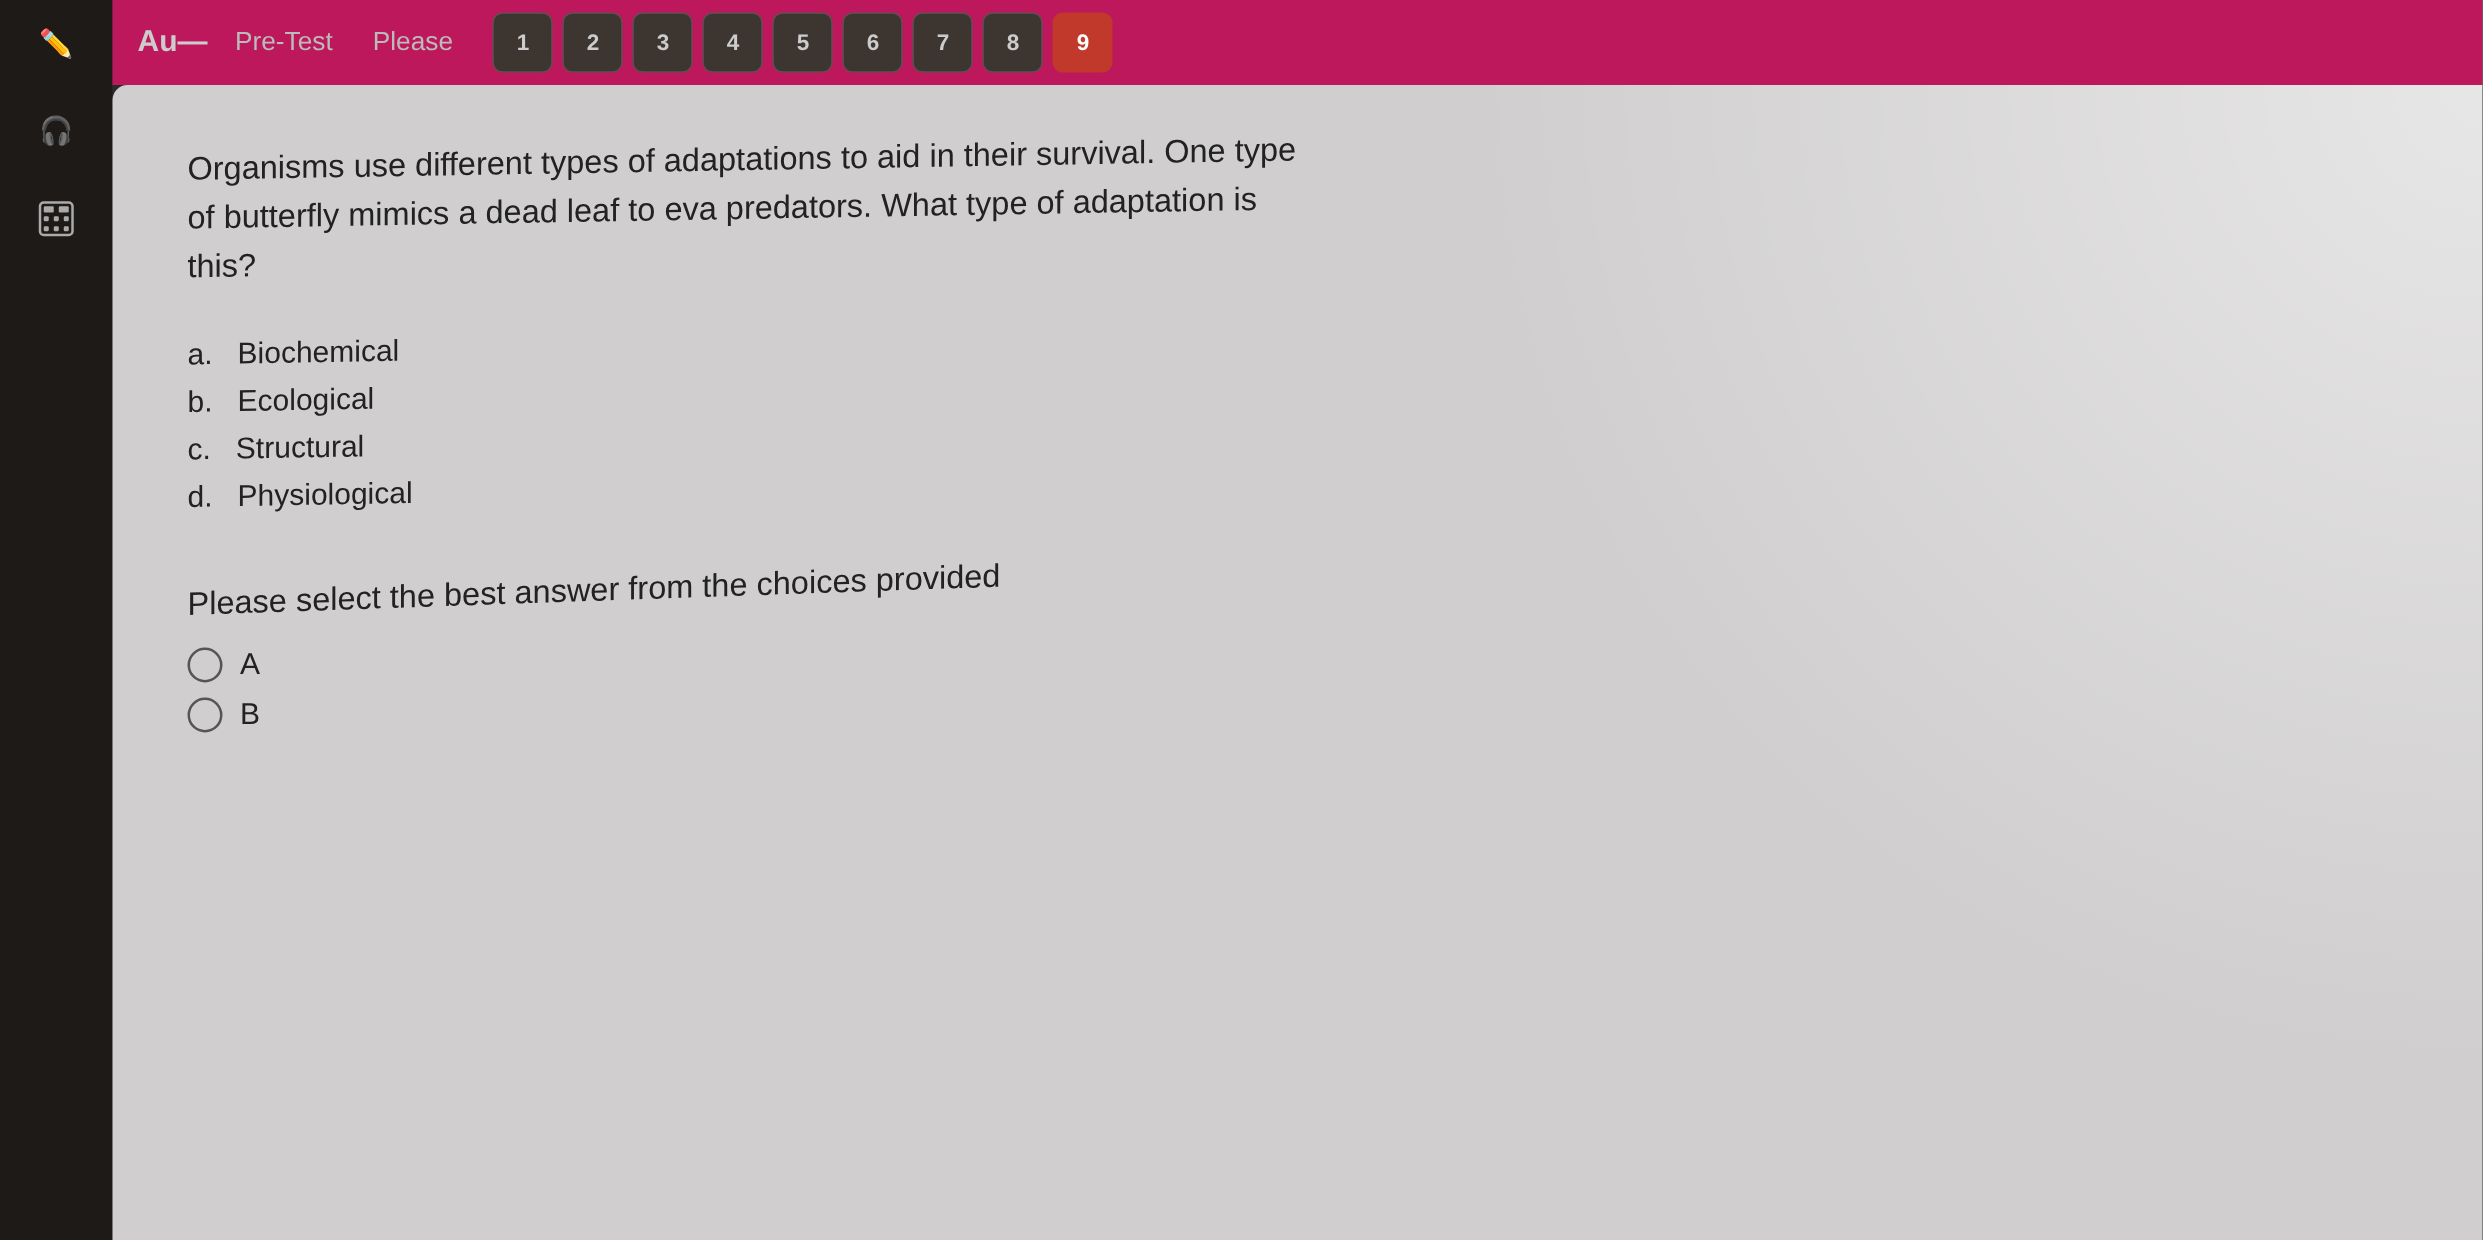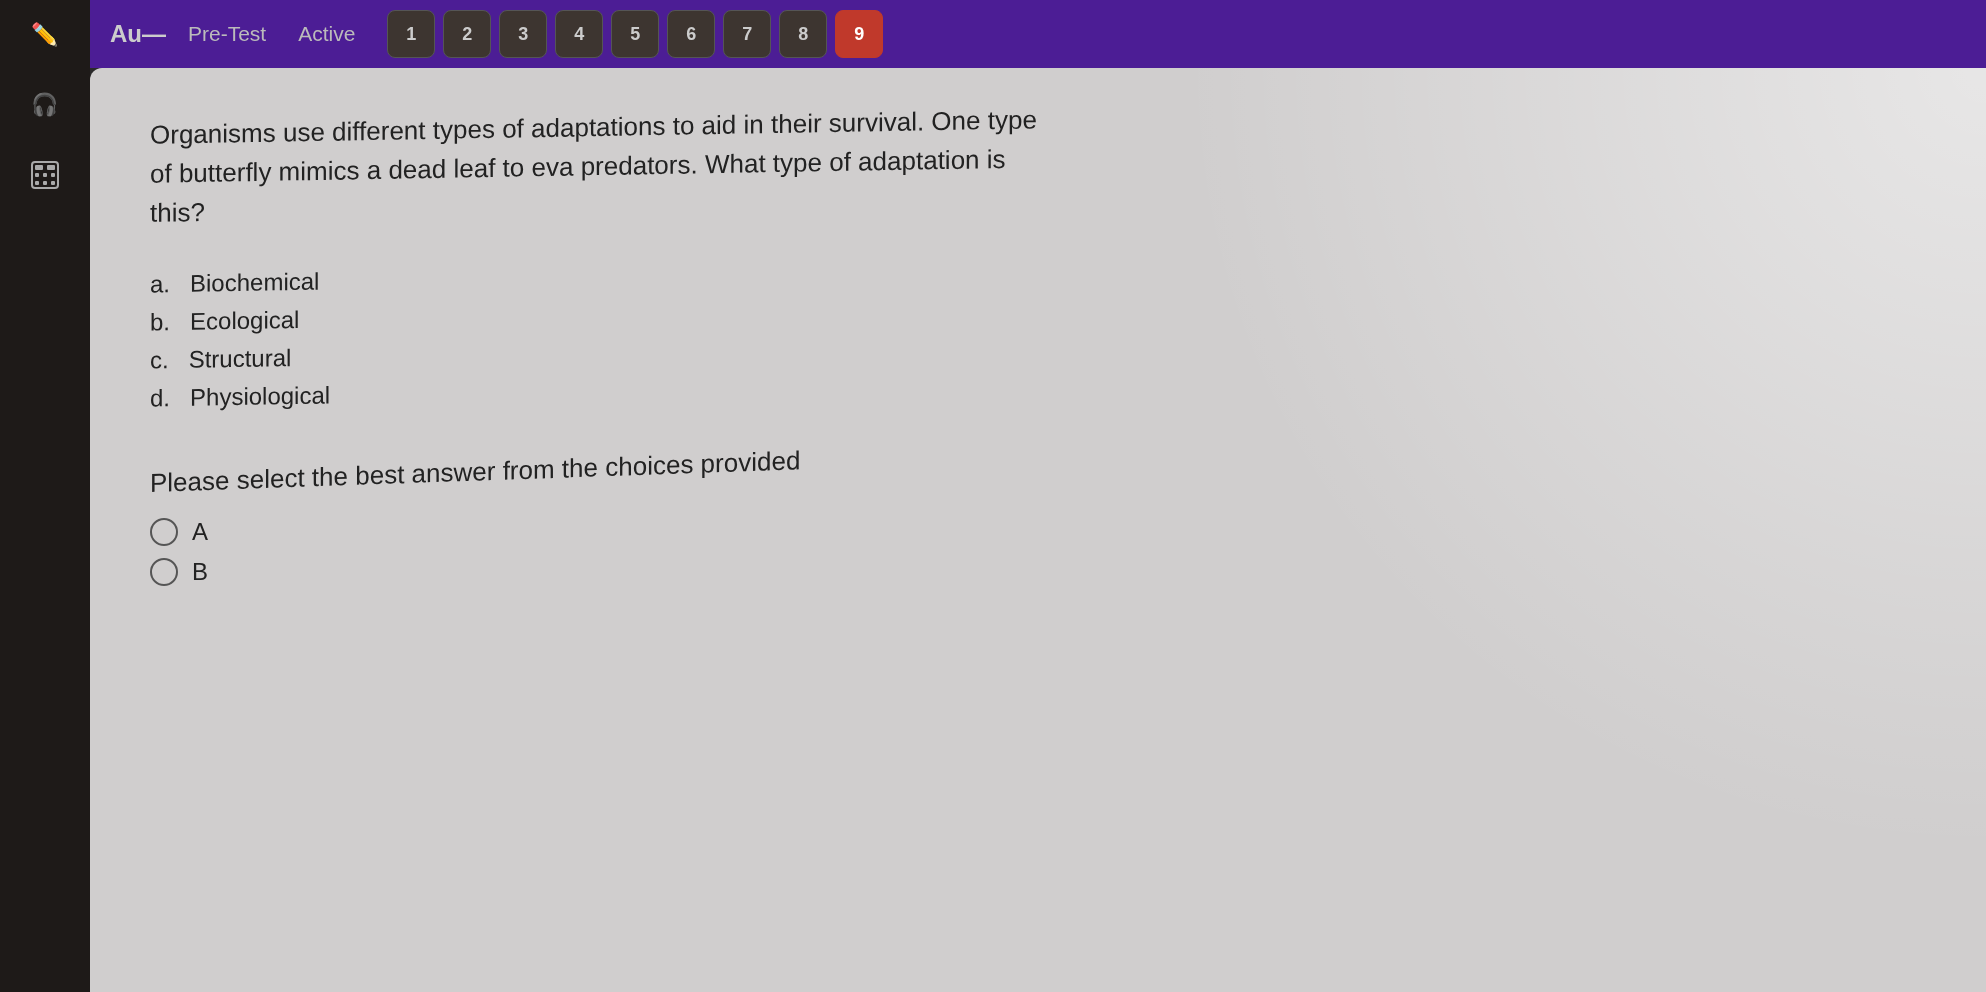--- a/index.html
+++ b/index.html
@@ -44,21 +44,21 @@
       flex-direction: column;
       background: #2a2a2a;
     }
 
     
     .top-bar {
       display: flex;
       align-items: center;
       padding: 10px 20px;
       gap: 12px;
-      background: #4c1d95;
+      background: #be185d;
     }
 
     .top-bar-title {
       color: #ccc;
       font-size: 24px;
       font-weight: bold;
       margin-right: 10px;
     }
 
     .status-label {
@@ -192,21 +192,21 @@
       <rect x="21" y="21" width="4" height="4" rx="1" fill="#aaa"></rect>
     </svg>
   </div>
 </div>
 
 <div class="main-content">
 
   <div class="top-bar">
     <span class="top-bar-title">Au—</span>
     <span class="status-label">Pre-Test</span>
-    <span class="status-label">Active</span>
+    <span class="status-label">Please</span>
     <div class="question-nav">
       <div class="nav-btn">1</div>
       <div class="nav-btn">2</div>
       <div class="nav-btn">3</div>
       <div class="nav-btn">4</div>
       <div class="nav-btn">5</div>
       <div class="nav-btn">6</div>
       <div class="nav-btn">7</div>
       <div class="nav-btn">8</div>
       <div class="nav-btn active">9</div>

